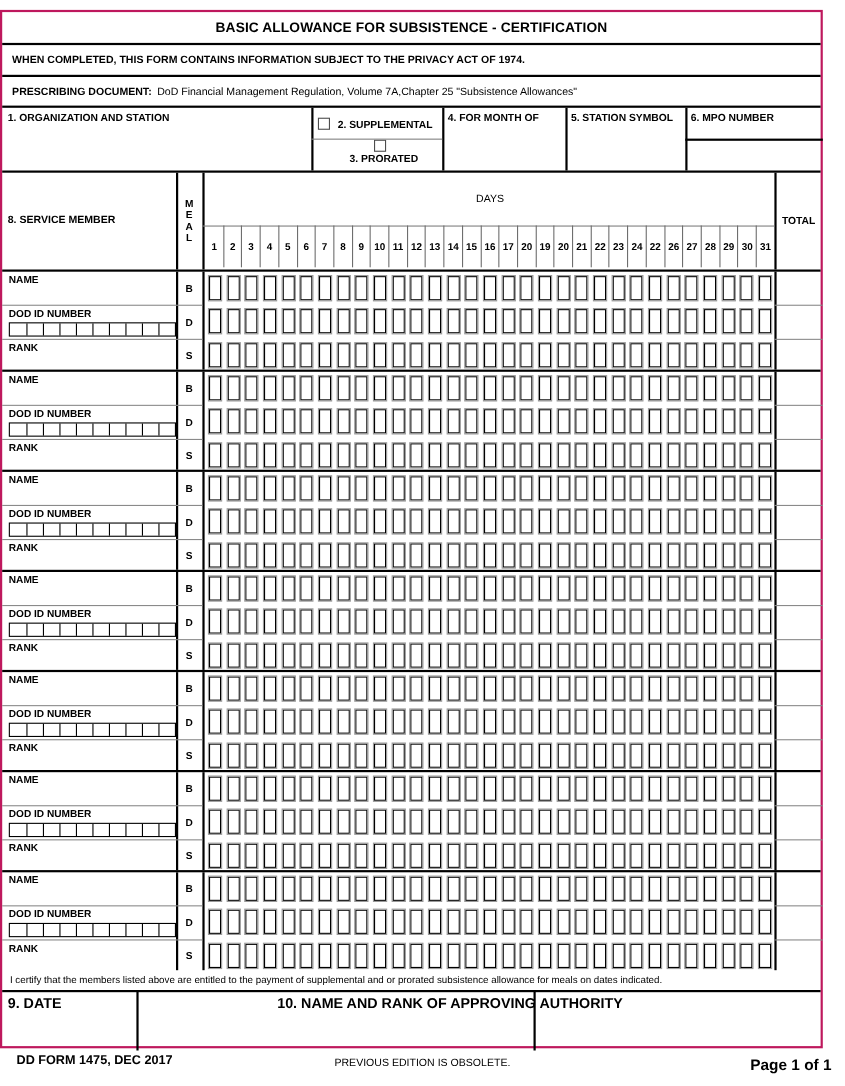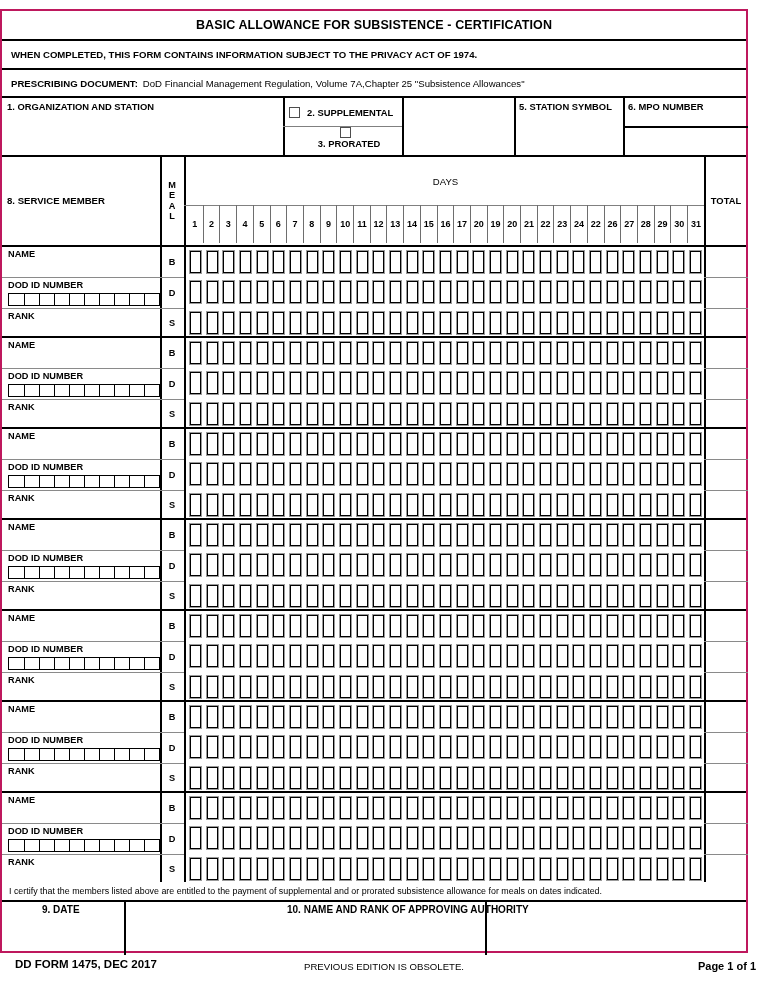--- a/index.html
+++ b/index.html
@@ -356,24 +356,23 @@
 
   .approve-row {
     position: absolute;
     left: 0;
     width: 100%;
     height: 54px;
   }
   .approve-label {
     position: absolute;
     top: 3px;
-    font-size: 10px;
+    font-size: 13px;
     font-weight: bold;
     white-space: nowrap;
-    margin-left: 35px;
   }
 
   
   .footer {
     position: absolute;
     left: 10px;
     top: 958px;
     width: 748px;
     height: 20px;
   }
@@ -389,21 +388,21 @@
     left: 0;
     right: 0;
     top: 3px;
     text-align: center;
     font-size: 9.6px;
   }
   .foot-right {
     position: absolute;
     right: 2px;
     top: 2px;
-    font-size: 11px;
+    font-size: 14px;
     font-weight: bold;
   }
 </style>
 </head>
 <body>
 
 <div class="page">
   <div class="form-frame">
 
     <div class="title-row">
@@ -439,20 +438,24 @@
       <div class="chk-wrap" style="left:281px;top:0;width:119px;">
         <span class="chkbox"></span>
         <span class="chk-label">2. SUPPLEMENTAL</span>
       </div>
 
       <div class="chk-wrap" style="left:281px;top:29px;width:119px;flex-direction:column;">
         <span class="chkbox"></span>
         <span class="chk-label">3. PRORATED</span>
       </div>
 
+      <div class="cellbox" style="left:400px;top:0;width:112px;height:57px;">
+        <div class="cell-label">4.  FOR MONTH OF</div>
+        <div></div>
+      </div>
 
       <div class="cellbox" style="left:512px;top:0;width:109px;height:57px;">
         <div class="cell-label">5. STATION SYMBOL</div>
         <div></div>
       </div>
 
       <div class="cellbox" style="left:621px;top:0;width:125px;height:28px;">
         <div class="cell-label">6. MPO NUMBER</div>
         <div></div>
       </div>

